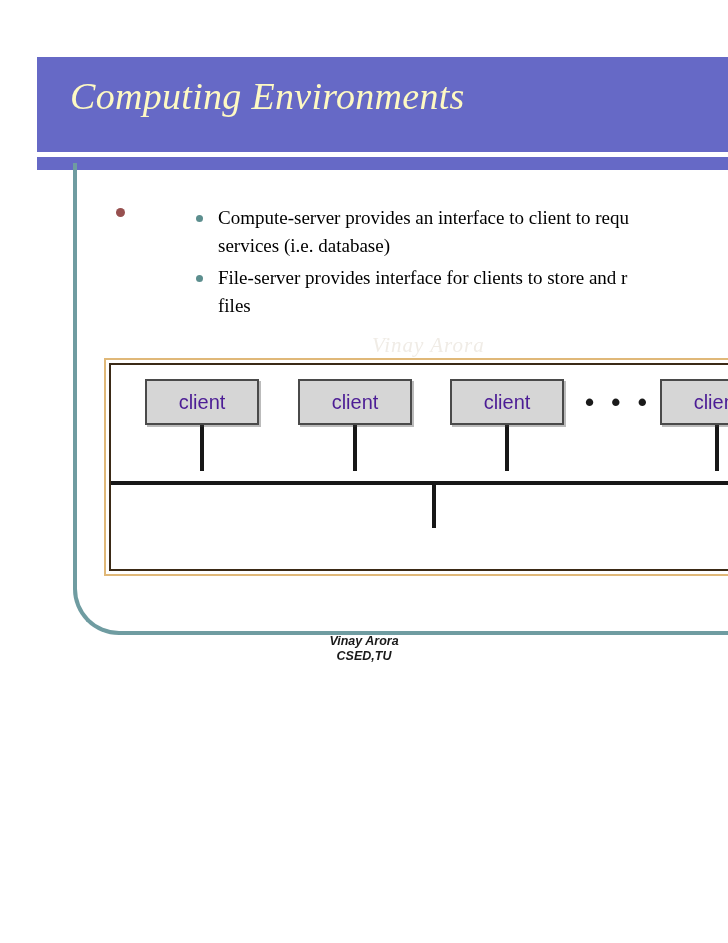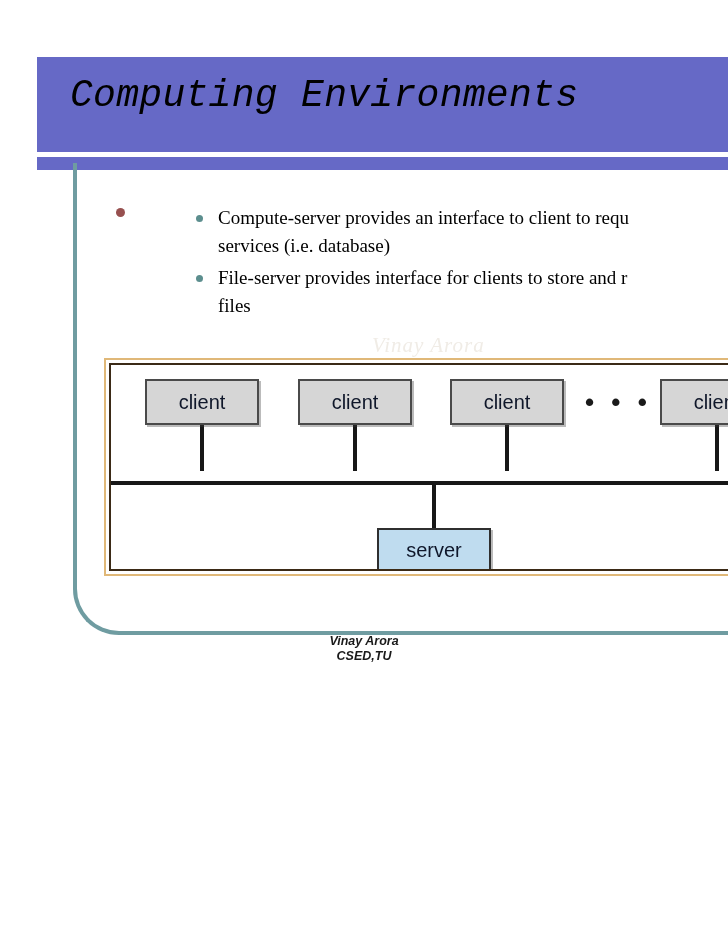--- a/index.html
+++ b/index.html
@@ -31,25 +31,25 @@
     left: 37px;
     top: 57px;
     width: 691px;
     height: 95px;
     background: #6669c6;
   }
   .title-text {
     position: absolute;
     left: 33px;
     top: 20px;
-    font-family: Liberation Mono, monospace;
+    font-family: Liberation Serif, serif;
     font-style: italic;
     font-size: 38px;
     line-height: 1.0;
-    color: #000000;
+    color: #fef9c3;
     letter-spacing: 0.3px;
     white-space: nowrap;
   }
   .title-strip {
     position: absolute;
     left: 37px;
     top: 157px;
     width: 691px;
     height: 13px;
     background: #6669c6;
@@ -164,21 +164,21 @@
   .client-box .lbl,
   .server-box .lbl {
     position: absolute;
     left: 0;
     right: 0;
     top: 50%;
     transform: translateY(-50%);
     text-align: center;
     font-family: "Liberation Sans", "DejaVu Sans", sans-serif;
     font-size: 20px;
-    color: #0f172a;
+    color: #4c1d95;
   }
 
   .ellipsis-dots {
     position: absolute;
     font-family: "Liberation Sans", "DejaVu Sans", sans-serif;
     font-size: 26px;
     font-weight: bold;
     letter-spacing: 5px;
     color: #1a1a1a;
     white-space: nowrap;
@@ -272,23 +272,20 @@
         <div class="v-conn" style="left: 394px; top: 60px; height: 46px; background: rgb(23, 23, 23);"></div>
         <div class="client-box" style="left: 339px; top: 14px; background: rgb(214, 214, 214);">
           <span class="lbl">client</span>
         </div>
         <div class="v-conn" style="left: 604px; top: 60px; height: 46px; background: rgb(23, 23, 23);"></div>
         <div class="client-box" style="left: 549px; top: 14px; background: rgb(214, 214, 214);">
           <span class="lbl">client</span>
         </div>
         <div class="ellipsis-dots" style="left: 474px; top: 22px;">• • •</div>
         <div class="v-conn" style="left: 321px; top: 116px; height: 47px; background: rgb(23, 23, 23);"></div>
-        <div class="server-box" style="left: 266px; top: 163px; background: rgb(191, 220, 239);">
-          <span class="lbl">server</span>
-        </div>
       </div>
   </div>
 
   <div class="footer">
     <div>Vinay Arora</div>
     <div>CSED,TU</div>
   </div>
 
 </div>
 

